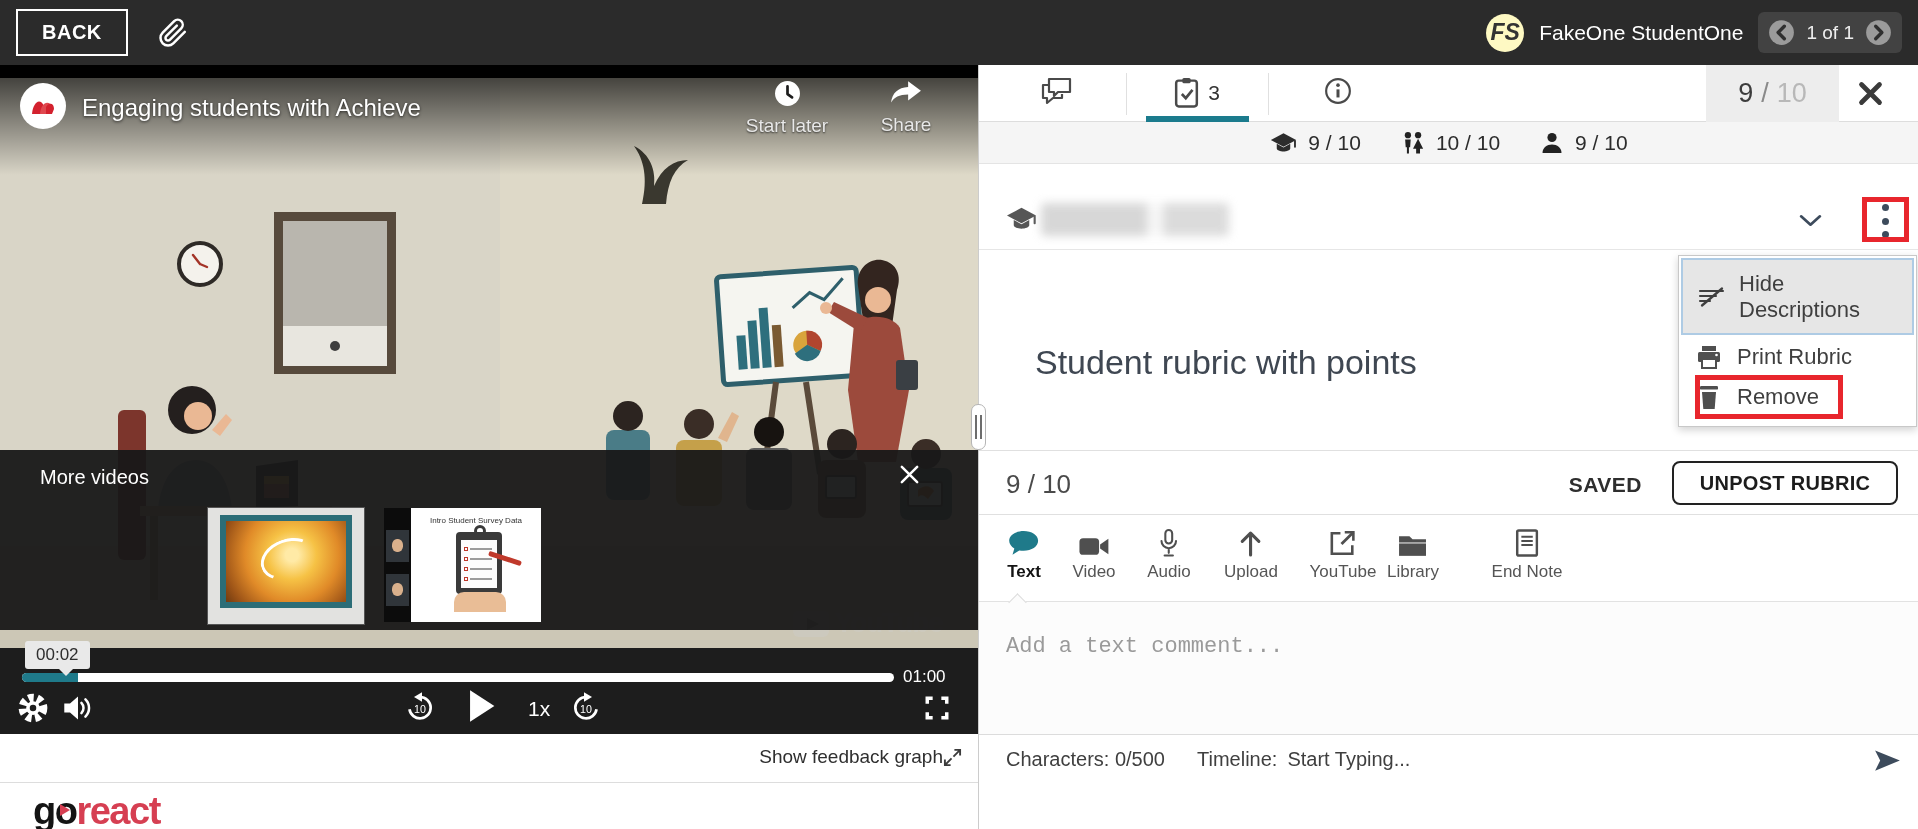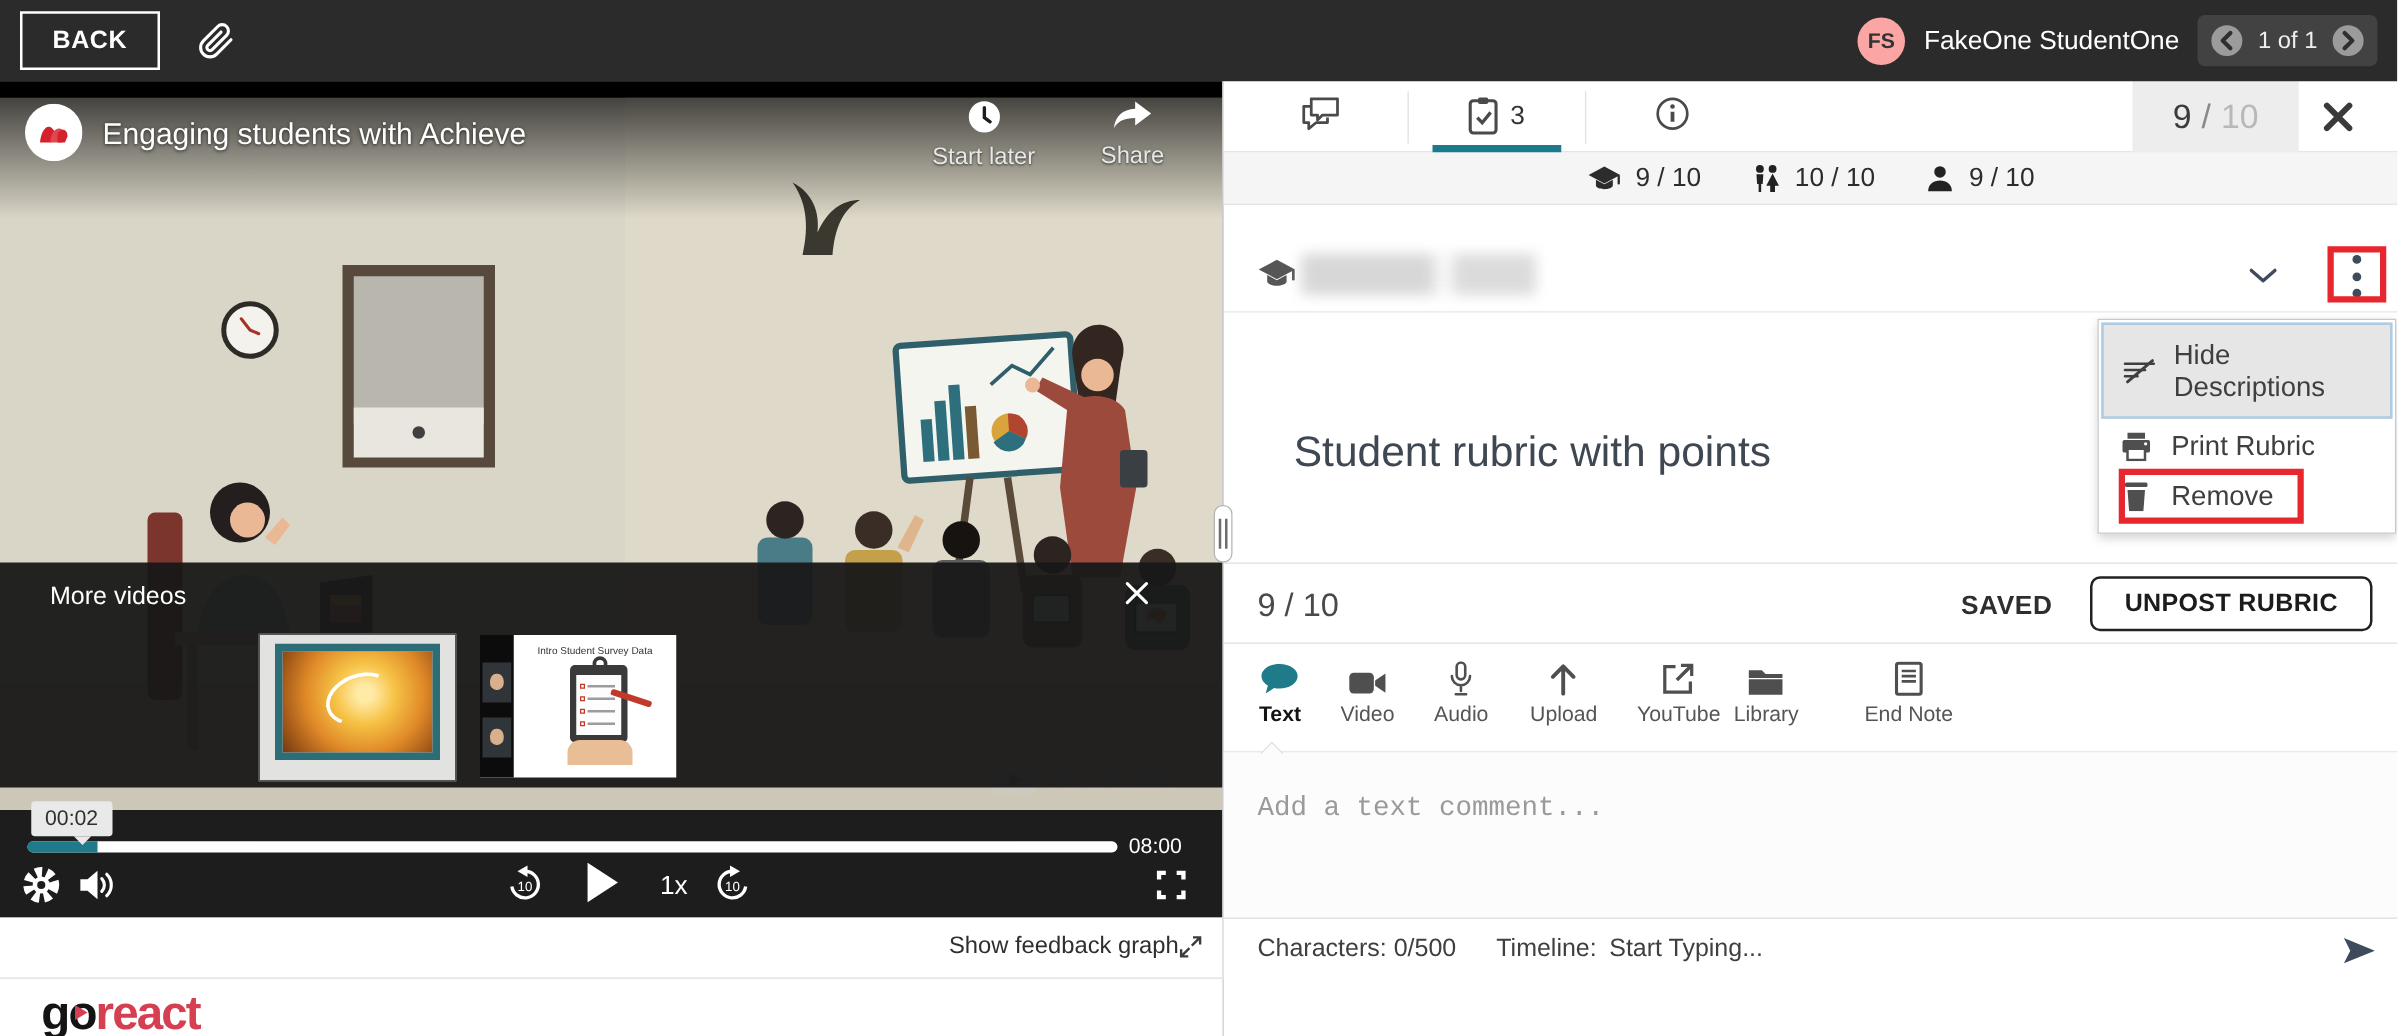--- a/index.html
+++ b/index.html
@@ -6,21 +6,21 @@
   html,body { width:1918px; height:829px; }
   body { font-family:"Liberation Sans", sans-serif; background:#fff; overflow:hidden; }
   .stage { position:relative; width:1918px; height:829px; overflow:hidden; background:#fff; }
   svg { display:block; }
 
   
   .topbar { position:absolute; left:0; top:0; width:1918px; height:65px; background:#2b2b2b; display:flex; align-items:center; z-index:40; }
   .back-btn { margin-left:16px; border:2px solid #fff; border-radius:0; background:transparent; color:#fff; font-weight:bold; font-size:20px; letter-spacing:.5px; padding:10px 24px; cursor:pointer; font-family:inherit; }
   .clip-btn { margin-left:30px; background:none; border:none; cursor:pointer; }
   .topbar-right { margin-left:auto; margin-right:16px; display:flex; align-items:center; gap:15px; }
-  .avatar { width:38px; height:38px; border-radius:50%; background:#fca5a5; color:#333; font-weight:bold; font-size:17px; display:flex; align-items:center; justify-content:center; }
+  .avatar { width:38px; height:38px; border-radius:50%; background:#fef9c3; color:#333; font-weight:bold; font-size:23px; display:flex; align-items:center; justify-content:center;font-style:italic; }
   .user-name { color:#fff; font-size:21px; }
   .pager { background:#424242; border-radius:6px; padding:7px 10px; display:flex; align-items:center; gap:11px; }
   .pager-label { color:#eee; font-size:19px; }
 
   
   .video { position:absolute; left:0; top:65px; width:978px; height:669px; background:#000; overflow:hidden; }
   .illustration { position:absolute; left:0; top:13px; width:978px; height:570px; }
   .v-top-grad { position:absolute; left:0; top:0; width:978px; height:110px; background:linear-gradient(rgba(0,0,0,.78), rgba(0,0,0,0)); }
   .chan-avatar { position:absolute; left:20px; top:18px; }
   .v-title { position:absolute; left:82px; top:29px; color:#fff; font-size:24px; text-shadow:0 1px 3px rgba(0,0,0,.7); }
@@ -296,21 +296,21 @@
         <div class="t2-pencil"></div>
         <div class="t2-hand"></div>
       </div>
     </div>
 
     <div class="ctrl-bg"></div>
     <div class="time-tip">00:02</div>
     <div class="progress">
         <div class="progress-fill"></div>
       </div>
-    <div class="duration vc" style="left:903px;top:602px;cursor:default">08:00</div>
+    <div class="duration vc" style="left:903px;top:602px;cursor:default">01:00</div>
 
     <button class="vc" style="left:18px;top:628px">
       <span><svg width="30" height="30" viewBox="0 0 24 24">
             <circle cx="12" cy="12" r="8" fill="none" stroke="#fff" stroke-width="7" stroke-dasharray="4 2.8"></circle>
             <circle cx="12" cy="12" r="5.5" fill="#fff"></circle>
             <circle cx="12" cy="12" r="2.6" fill="#1d1d1d"></circle>
           </svg></span>
     </button>
     <button class="vc" style="left:62px;top:628px">
       <span><svg width="32" height="30" viewBox="0 0 28 24">

